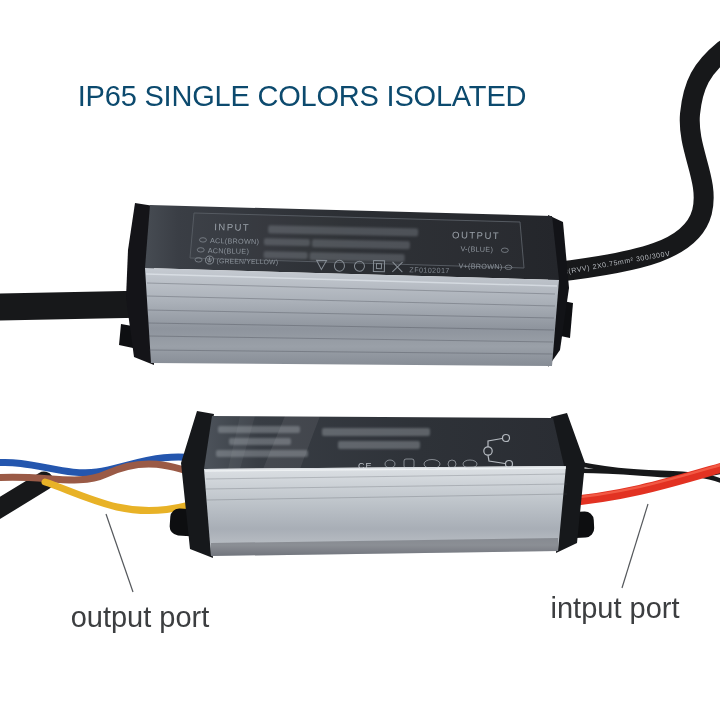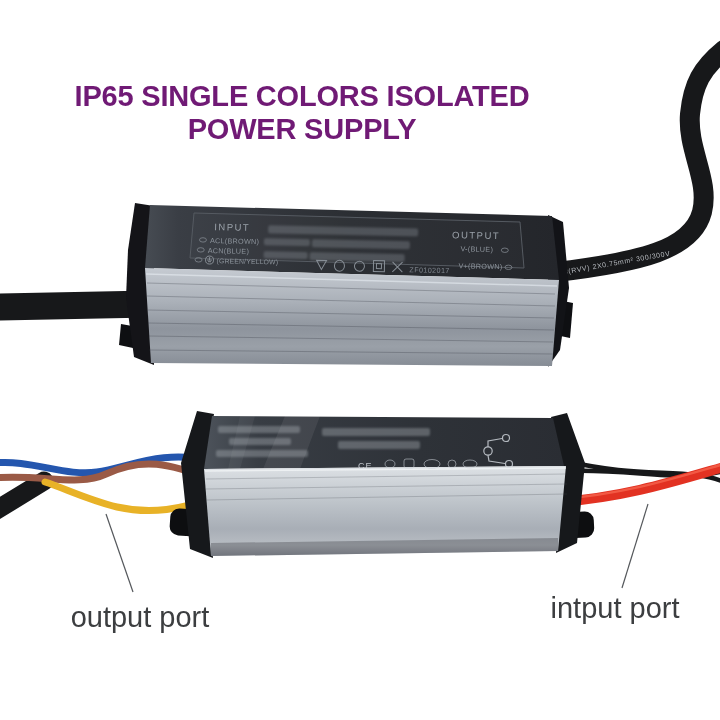--- a/index.html
+++ b/index.html
@@ -1,20 +1,20 @@
 <!DOCTYPE html>
 <html><head>
 <meta charset="utf-8">
 <style>
   html,body{margin:0;padding:0;background:#ffffff;}
   #stage{position:relative;width:720px;height:720px;background:#ffffff;overflow:hidden;
          font-family:"Liberation Sans",sans-serif;}
   #scene{position:absolute;left:0;top:0;}
   .title{position:absolute;left:0;top:80px;width:604px;text-align:center;
-         color:#701a75;font-weight:bold;font-size:29px;line-height:33px;letter-spacing:-0.2px;}
+         color:#0c4a6e;font-weight:normal;font-size:29px;line-height:33px;letter-spacing:-0.2px;}
   .title div{white-space:nowrap;}
   text{font-family:"Liberation Sans","DejaVu Sans",sans-serif;}
 </style>
 </head>
 <body>
 
 <div id="stage">
 
   <svg id="scene" width="720" height="720" viewBox="0 0 720 720">
     <defs>
@@ -177,16 +177,15 @@
     <g>
       <line x1="106" y1="514" x2="133" y2="592" stroke="#55585c" stroke-width="1.2"></line>
       <line x1="648" y1="504" x2="622" y2="588" stroke="#55585c" stroke-width="1.2"></line>
       <text x="140" y="627" text-anchor="middle" font-size="29" fill="#3c3e40">output port</text>
       <text x="615" y="618" text-anchor="middle" font-size="29" fill="#3c3e40">intput port</text>
     </g>
   </svg>
 
   <div class="title">
     <div>IP65 SINGLE COLORS ISOLATED</div>
-    <div>POWER SUPPLY</div>
   </div>
 
 </div>
 
 </body></html>

